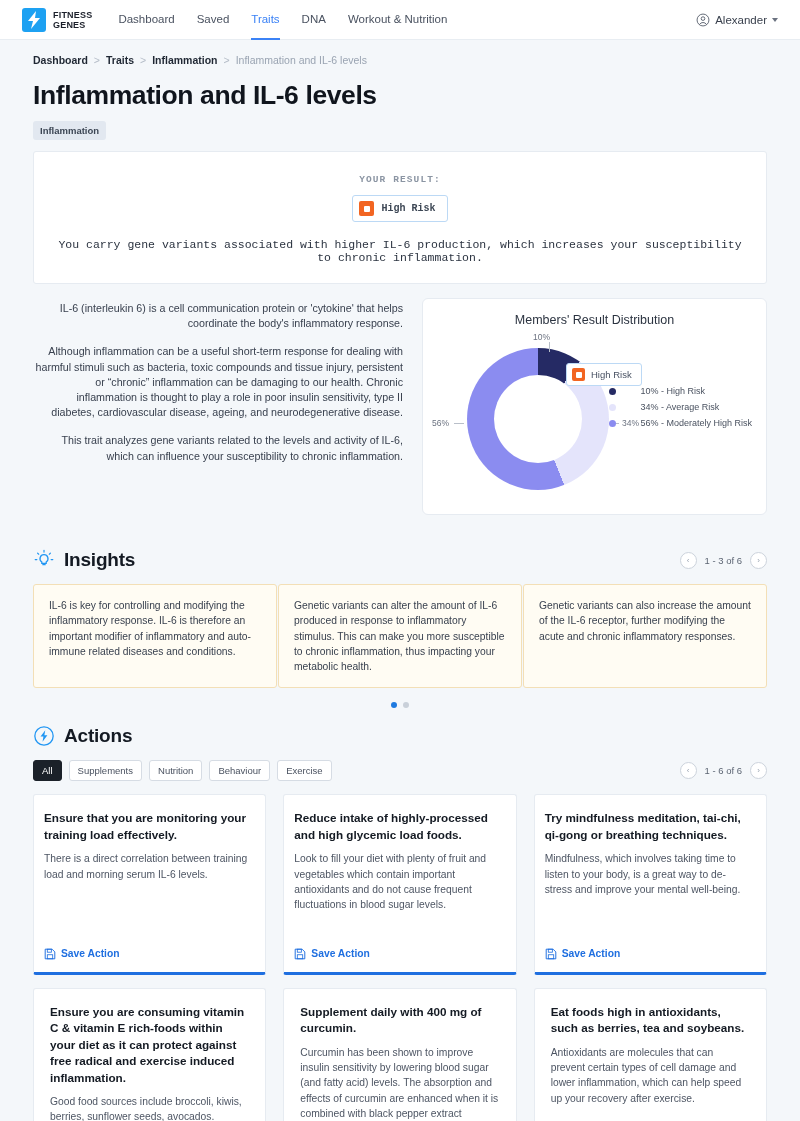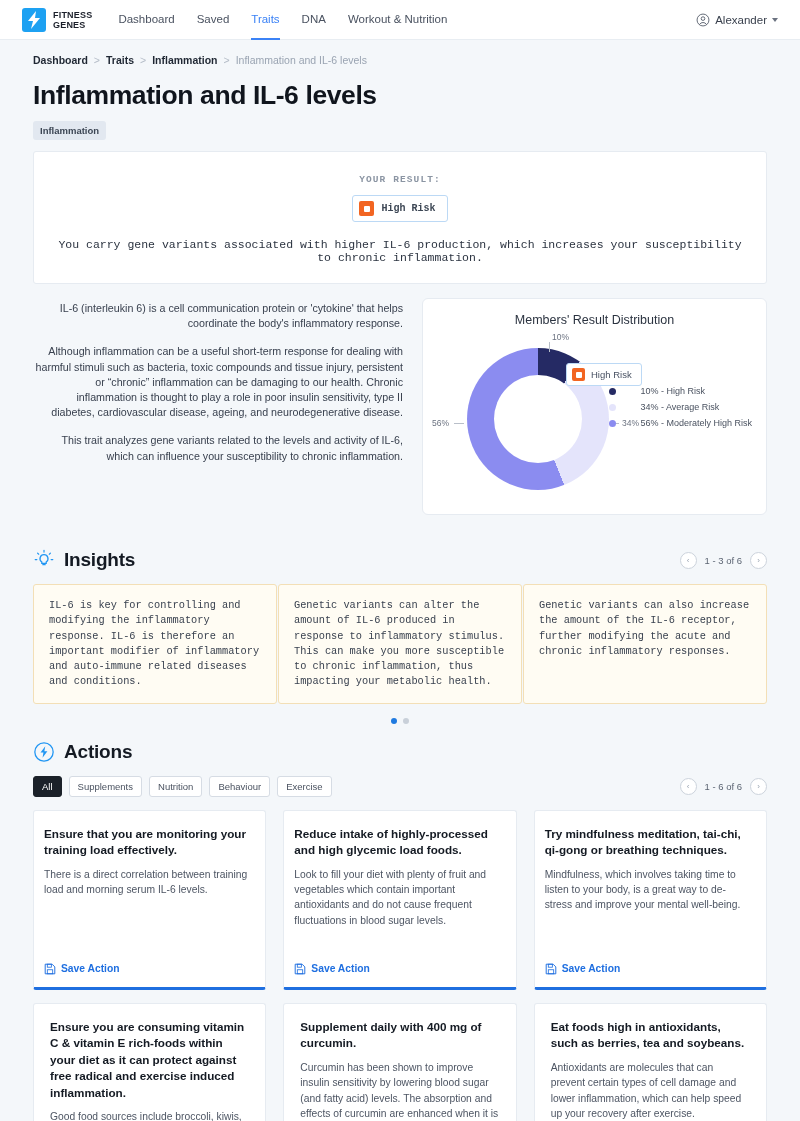--- a/index.html
+++ b/index.html
@@ -134,21 +134,21 @@
   .section-title { font-size: 19px; font-weight: bold; color: #141a23; letter-spacing:-.2px;}
   .pager { margin-left: auto; display: flex; align-items: center; gap: 8px; }
   .pager-btn {
     width: 17px; height: 17px; border-radius: 50%; border: 1px solid #ccd3dc;
     display: flex; align-items: center; justify-content: center;
     font-size: 8px; color: #9aa4b2; cursor: pointer; background: #fff;
   }
   .pager-text { font-size: 9.5px; color: #5b6472; }
 
   
-  .cards3 { display: flex; gap: 1px; margin-top: 13px; font-family: Liberation Mono, monospace; }
+  .cards3 { display: flex; gap: 1px; margin-top: 13px; }
   .insight-card {
     flex: 1; background: #fffcf3; border: 1px solid #f3dfb6; border-radius: 3px;
     padding: 13px 15px; min-height: 104px;
   }
   .insight-text { font-size: 10.3px; line-height: 15.3px; color: #39414f; }
   .dots { display: flex; justify-content: center; gap: 6px; margin-top: 14px; }
   .dot { width: 6px; height: 6px; border-radius: 50%; background: #c9d0d9; }
   .dot.on { background: #1f7ae0; }
 
   
@@ -250,21 +250,21 @@
 
     <div class="col-right">
       <div class="chart-title">Members' Result Distribution</div>
 
       <div class="chart-area">
         <div class="donut-wrap">
           <div class="donut" id="donut-ring" style="background: conic-gradient(rgb(37, 42, 100) 0deg, rgb(37, 42, 100) 36deg, rgb(228, 228, 251) 36deg, rgb(228, 228, 251) 158.4deg, rgb(139, 140, 240) 158.4deg, rgb(139, 140, 240) 360deg);"></div>
           <div class="donut-hole"></div>
         </div>
 
-        <div class="slice-label" style="left:129px; top:3px;">10%</div>
+        <div class="slice-label" style="left:110px; top:3px;">10%</div>
         <div class="leader" style="left:126px; top:13px; width:1px; height:10px;"></div>
 
         <div class="slice-label" style="left:199px; top:89px;">34%</div>
         <div class="leader" style="left:186px; top:94px; width:10px; height:1px;"></div>
 
         <div class="slice-label" style="left:9px; top:89px;">56%</div>
         <div class="leader" style="left:31px; top:94px; width:10px; height:1px;"></div>
 
         <div class="hover-pill">
           <span class="risk-swatch" style="background: rgb(242, 101, 34);">

